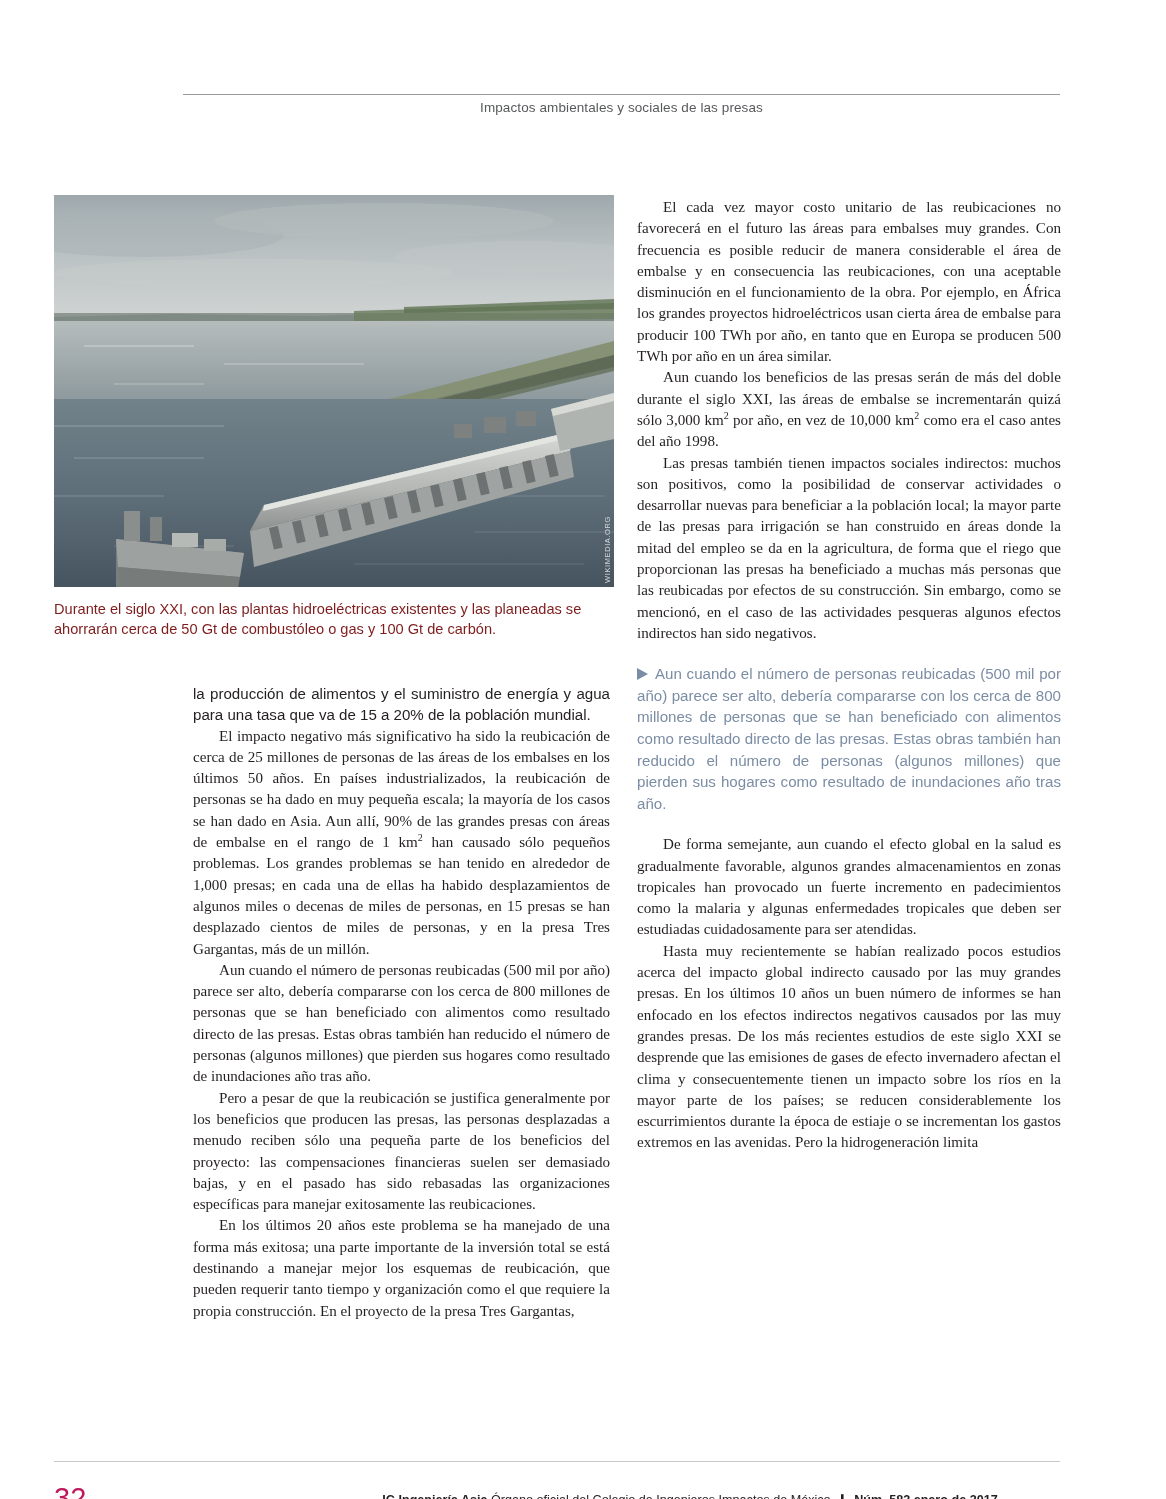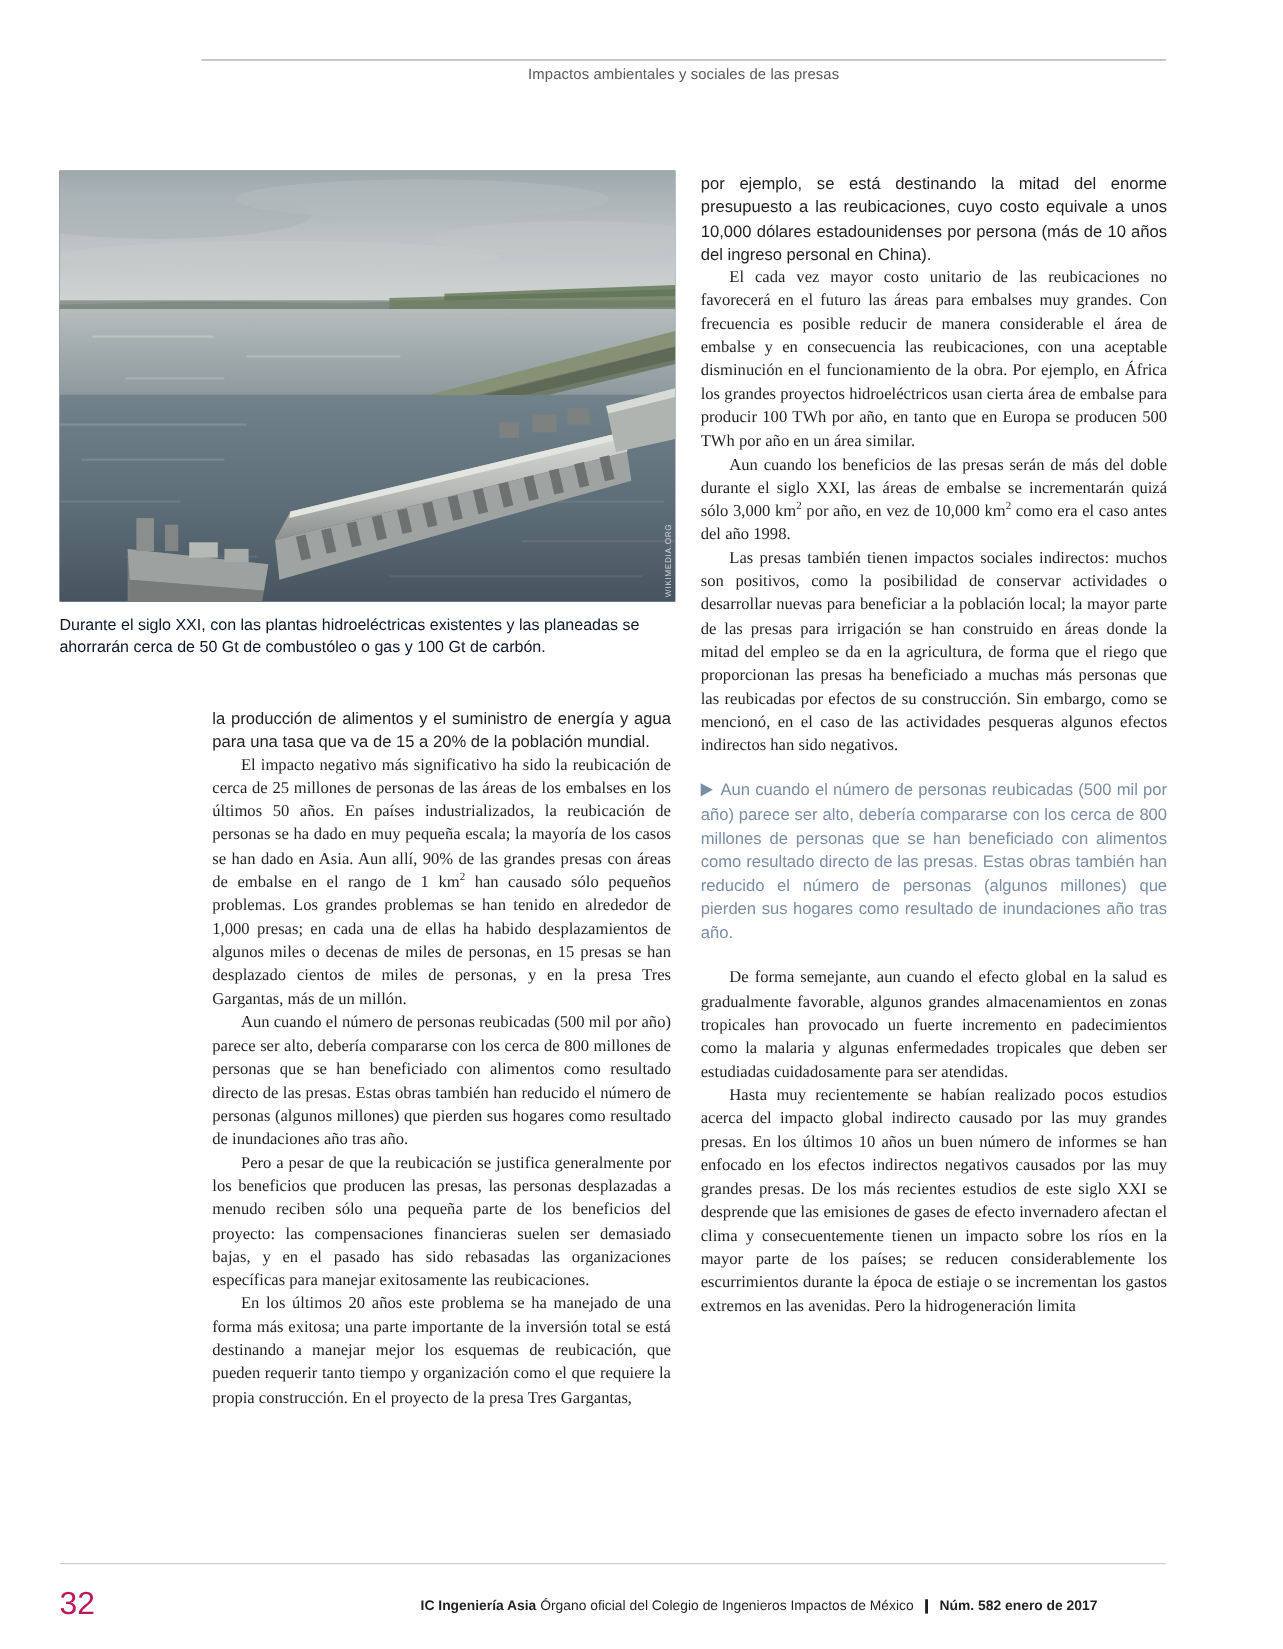--- a/index.html
+++ b/index.html
@@ -12,20 +12,21 @@
     height: 1499px;
     font-family: "Liberation Sans", sans-serif;
     color: #231f20;
     position: relative;
     overflow: hidden;
   }
 
   .page {
     position: absolute;
     inset: 0;
+    margin-top: 40px;
   }
 
   
   .running-head-rule {
     position: absolute;
     left: 183px;
     top: 54px;
     width: 877px;
     height: 1px;
     background: #9a9a9a;
@@ -67,21 +68,21 @@
     transform: rotate(180deg);
     transform-origin: center;
     white-space: nowrap;
     font-family: "Liberation Sans", sans-serif;
   }
   .caption {
     margin-top: 12px;
     width: 560px;
     font-size: 14.6px;
     line-height: 1.38;
-    color: #0f172a;
+    color: #7f1d1d;
     text-align: left;
   }
 
   
   .col {
     position: absolute;
     font-size: 15.1px;
     line-height: 1.412;
     text-align: justify;
     text-justify: inter-word;
@@ -282,21 +283,20 @@
 
   <div class="col col-left">
     <p class="noindent">la producción de alimentos y el suministro de energía y agua para una tasa que va de 15 a 20% de la población mundial.</p>
     <p class="indent"><span>El impacto negativo más significativo ha sido la reubicación de cerca de 25 millones de personas de las áreas de los embalses en los últimos 50 años. En países industrializados, la reubicación de personas se ha dado en muy pequeña escala; la mayoría de los casos se han dado en Asia. Aun allí, 90% de las grandes presas con áreas de embalse en el rango de 1 km</span><sup>2</sup><span> han causado sólo pequeños problemas. Los grandes problemas se han tenido en alrededor de 1,000 presas; en cada una de ellas ha habido desplazamientos de algunos miles o decenas de miles de personas, en 15 presas se han desplazado cientos de miles de personas, y en la presa Tres Gargantas, más de un millón.</span></p>
     <p class="indent">Aun cuando el número de personas reubicadas (500 mil por año) parece ser alto, debería compararse con los cerca de 800 millones de personas que se han beneficiado con alimentos como resultado directo de las presas. Estas obras también han reducido el número de personas (algunos millones) que pierden sus hogares como resultado de inundaciones año tras año.</p>
     <p class="indent">Pero a pesar de que la reubicación se justifica generalmente por los beneficios que producen las presas, las personas desplazadas a menudo reciben sólo una pequeña parte de los beneficios del proyecto: las compensaciones financieras suelen ser demasiado bajas, y en el pasado has sido rebasadas las organizaciones específicas para manejar exitosamente las reubicaciones.</p>
     <p class="indent">En los últimos 20 años este problema se ha manejado de una forma más exitosa; una parte importante de la inversión total se está destinando a manejar mejor los esquemas de reubicación, que pueden requerir tanto tiempo y organización como el que requiere la propia construcción. En el proyecto de la presa Tres Gargantas,</p>
   </div>
 
   <div class="col col-right">
-    <p class="noindent">por ejemplo, se está destinando la mitad del enorme presupuesto a las reubicaciones, cuyo costo equivale a unos 10,000 dólares estadounidenses por persona (más de 10 años del ingreso personal en China).</p>
     <p class="indent">El cada vez mayor costo unitario de las reubicaciones no favorecerá en el futuro las áreas para embalses muy grandes. Con frecuencia es posible reducir de manera considerable el área de embalse y en consecuencia las reubicaciones, con una aceptable disminución en el funcionamiento de la obra. Por ejemplo, en África los grandes proyectos hidroeléctricos usan cierta área de embalse para producir 100 TWh por año, en tanto que en Europa se producen 500 TWh por año en un área similar.</p>
     <p class="indent"><span>Aun cuando los beneficios de las presas serán de más del doble durante el siglo XXI, las áreas de embalse se incrementarán quizá sólo 3,000 km</span><sup>2</sup><span> por año, en vez de 10,000 km</span><sup>2</sup><span> como era el caso antes del año 1998.</span></p>
     <p class="indent">Las presas también tienen impactos sociales indirectos: muchos son positivos, como la posibilidad de conservar actividades o desarrollar nuevas para beneficiar a la población local; la mayor parte de las presas para irrigación se han construido en áreas donde la mitad del empleo se da en la agricultura, de forma que el riego que proporcionan las presas ha beneficiado a muchas más personas que las reubicadas por efectos de su construcción. Sin embargo, como se mencionó, en el caso de las actividades pesqueras algunos efectos indirectos han sido negativos.</p>
 
     <div class="pullquote"><span class="pq-marker"></span><span>Aun cuando el número de personas reubicadas (500 mil por año) parece ser alto, debería compararse con los cerca de 800 millones de personas que se han beneficiado con alimentos como resultado directo de las presas. Estas obras también han reducido el número de personas (algunos millones) que pierden sus hogares como resultado de inundaciones año tras año.</span></div>
 
     <p class="indent">De forma semejante, aun cuando el efecto global en la salud es gradualmente favorable, algunos grandes almacenamientos en zonas tropicales han provocado un fuerte incremento en padecimientos como la malaria y algunas enfermedades tropicales que deben ser estudiadas cuidadosamente para ser atendidas.</p>
     <p class="indent">Hasta muy recientemente se habían realizado pocos estudios acerca del impacto global indirecto causado por las muy grandes presas. En los últimos 10 años un buen número de informes se han enfocado en los efectos indirectos negativos causados por las muy grandes presas. De los más recientes estudios de este siglo XXI se desprende que las emisiones de gases de efecto invernadero afectan el clima y consecuentemente tienen un impacto sobre los ríos en la mayor parte de los países; se reducen considerablemente los escurrimientos durante la época de estiaje o se incrementan los gastos extremos en las avenidas. Pero la hidrogeneración limita</p>
   </div>
 

